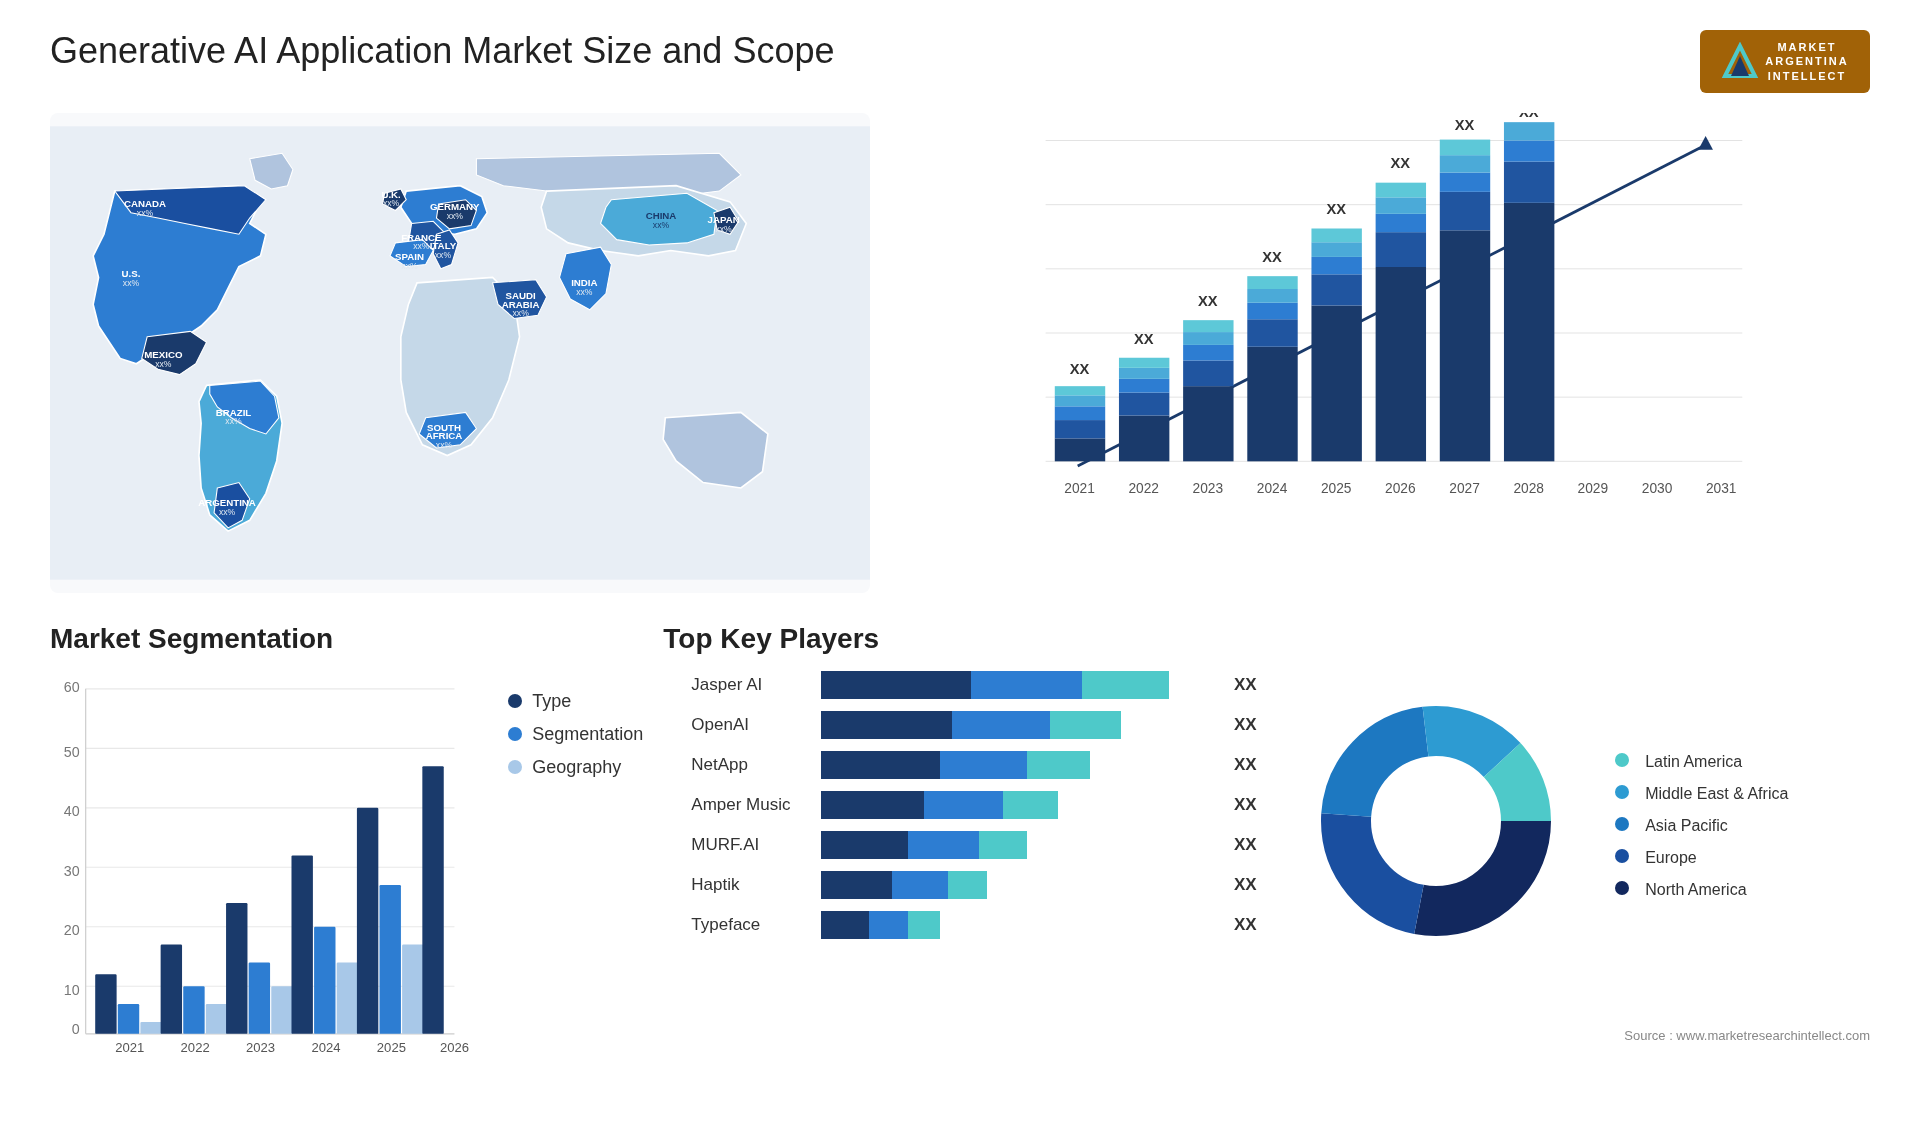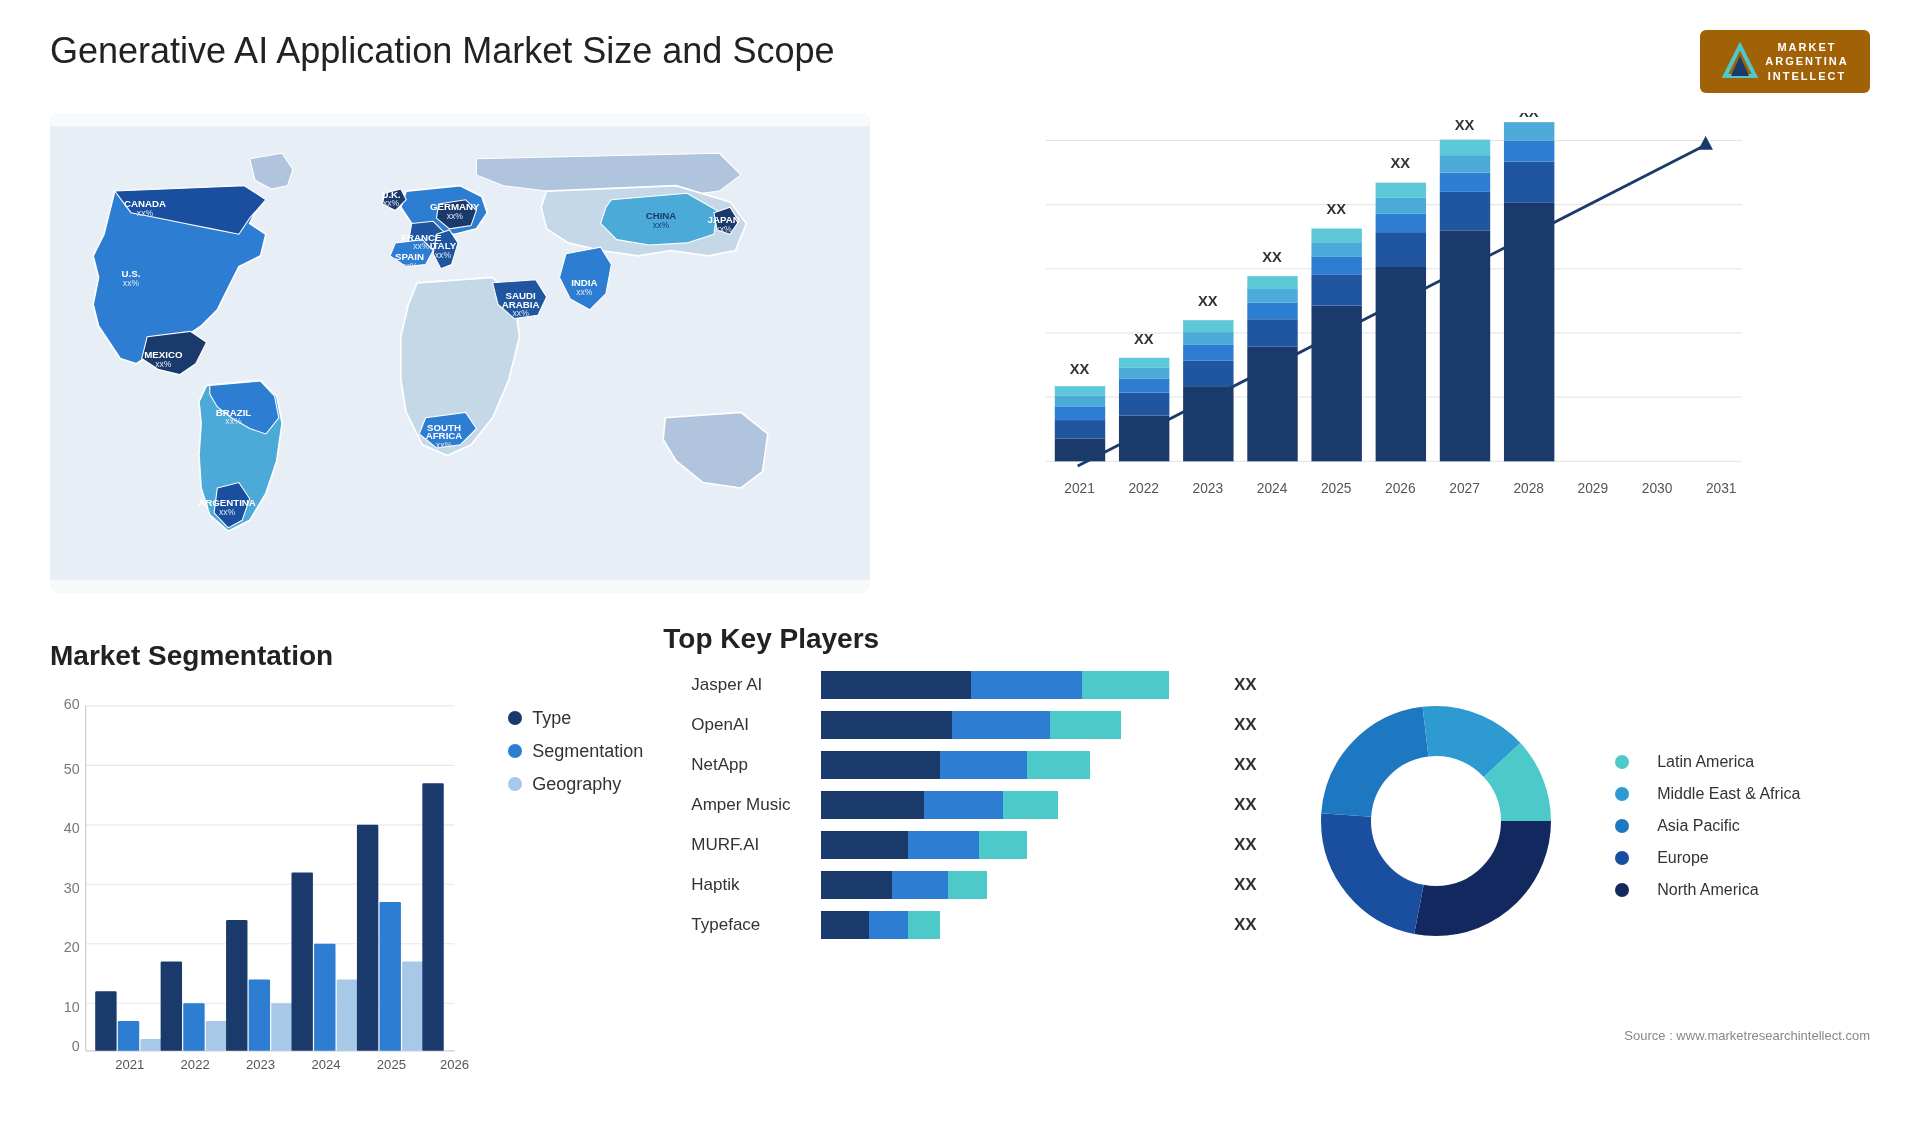--- a/index.html
+++ b/index.html
@@ -80,21 +80,20 @@
     }
     .bottom-section {
       display: flex;
       gap: 20px;
       height: 420px;
     }
     .seg-section {
       flex: 1;
       display: flex;
       flex-direction: column;
-      margin-top: 17px;
     }
     .section-title {
       font-size: 28px;
       font-weight: 700;
       color: #222;
       margin-bottom: 16px;
     }
     .seg-chart-area {
       display: flex;
       gap: 20px;
@@ -195,22 +194,21 @@
     }
     .regional-legend {
       flex: 0.8;
       display: flex;
       flex-direction: column;
       gap: 14px;
       padding-top: 10px;
     }
     .reg-legend-item {
       display: flex;
-      align-items: center;
-      gap: 28px;
+      gap: 16px;
     }
     .reg-legend-dot {
       width: 14px;
       height: 14px;
       border-radius: 50%;
       flex-shrink: 0;
     }
     .reg-legend-label {
       font-size: 16px;
       color: #333;

